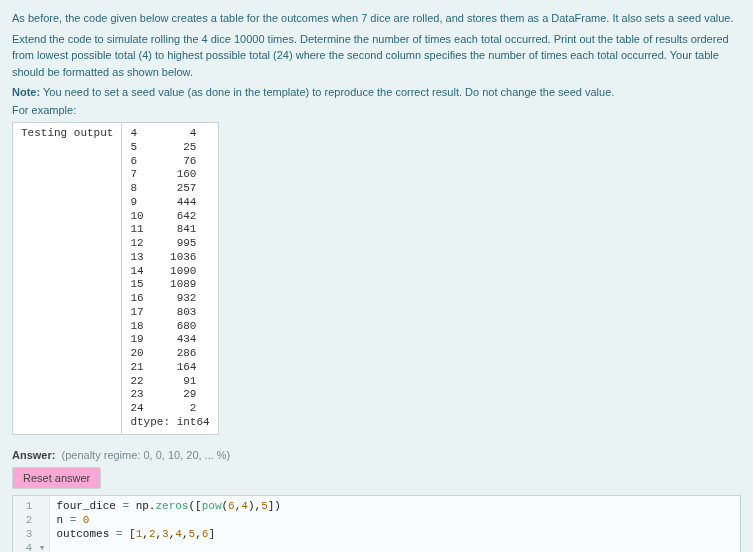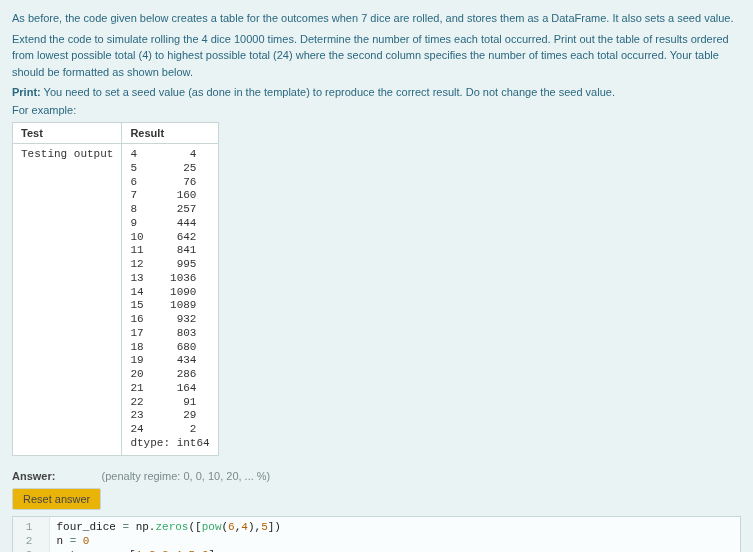--- a/index.html
+++ b/index.html
@@ -25,24 +25,24 @@
     border: 1px solid #c9d6d6;
     padding: 4px 8px;
     text-align: left;
     vertical-align: top;
     font-size: 11px;
   }
   table.example th { font-weight: bold; }
   .mono { font-family: Liberation Mono, monospace; white-space: pre; font-size: 11px; line-height: 1.25; }
   .answer-label { margin-top: 14px; font-size: 11px; }
   .answer-label b { font-weight: bold; color: #444; }
-  .penalty { color: #7a8a8a; margin-left: 40px; }
+  .penalty { color: #7a8a8a; }
   .reset-btn {
     margin-top: 6px;
-    background: #eab308;
+    background: #f9a8d4;
     border: 1px solid #c9d6d6;
     padding: 4px 10px;
     font-size: 11px;
     color: #444;
     cursor: pointer;
     border-radius: 2px;
   }
   .code-box {
     margin-top: 6px;
     border: 1px solid #c9d6d6;
@@ -76,30 +76,26 @@
   .tok-builtin { color: #3a6; }
 </style>
 </head>
 <body>
 
 
 
 <div class="instr">As before, the code given below creates a table for the outcomes when 7 dice are rolled, and stores them as a DataFrame. It also sets a seed value.</div>
 <div class="instr">Extend the code to simulate rolling the 4 dice 10000 times. Determine the number of times each total occurred. Print out the table of results ordered from lowest possible total (4) to highest possible total (24) where the second column specifies the number of times each total occurred. Your table should be formatted as shown below.</div>
 <div class="note">
-  <b>Print:</b><span> You need to set a seed value (as done in the template) to reproduce the correct result. Do not change the seed value.</span>
+  <b>Note:</b><span> You need to set a seed value (as done in the template) to reproduce the correct result. Do not change the seed value.</span>
 </div>
 <div class="example-label">For example:</div>
 
 <table class="example">
   <tbody>
-      <tr>
-    <th>Test</th>
-    <th>Result</th>
-  </tr>
   <tr>
     <td class="mono">Testing output</td>
     <td class="mono" id="result-cell">4        4
 5       25
 6       76
 7      160
 8      257
 9      444
 10     642
 11     841

